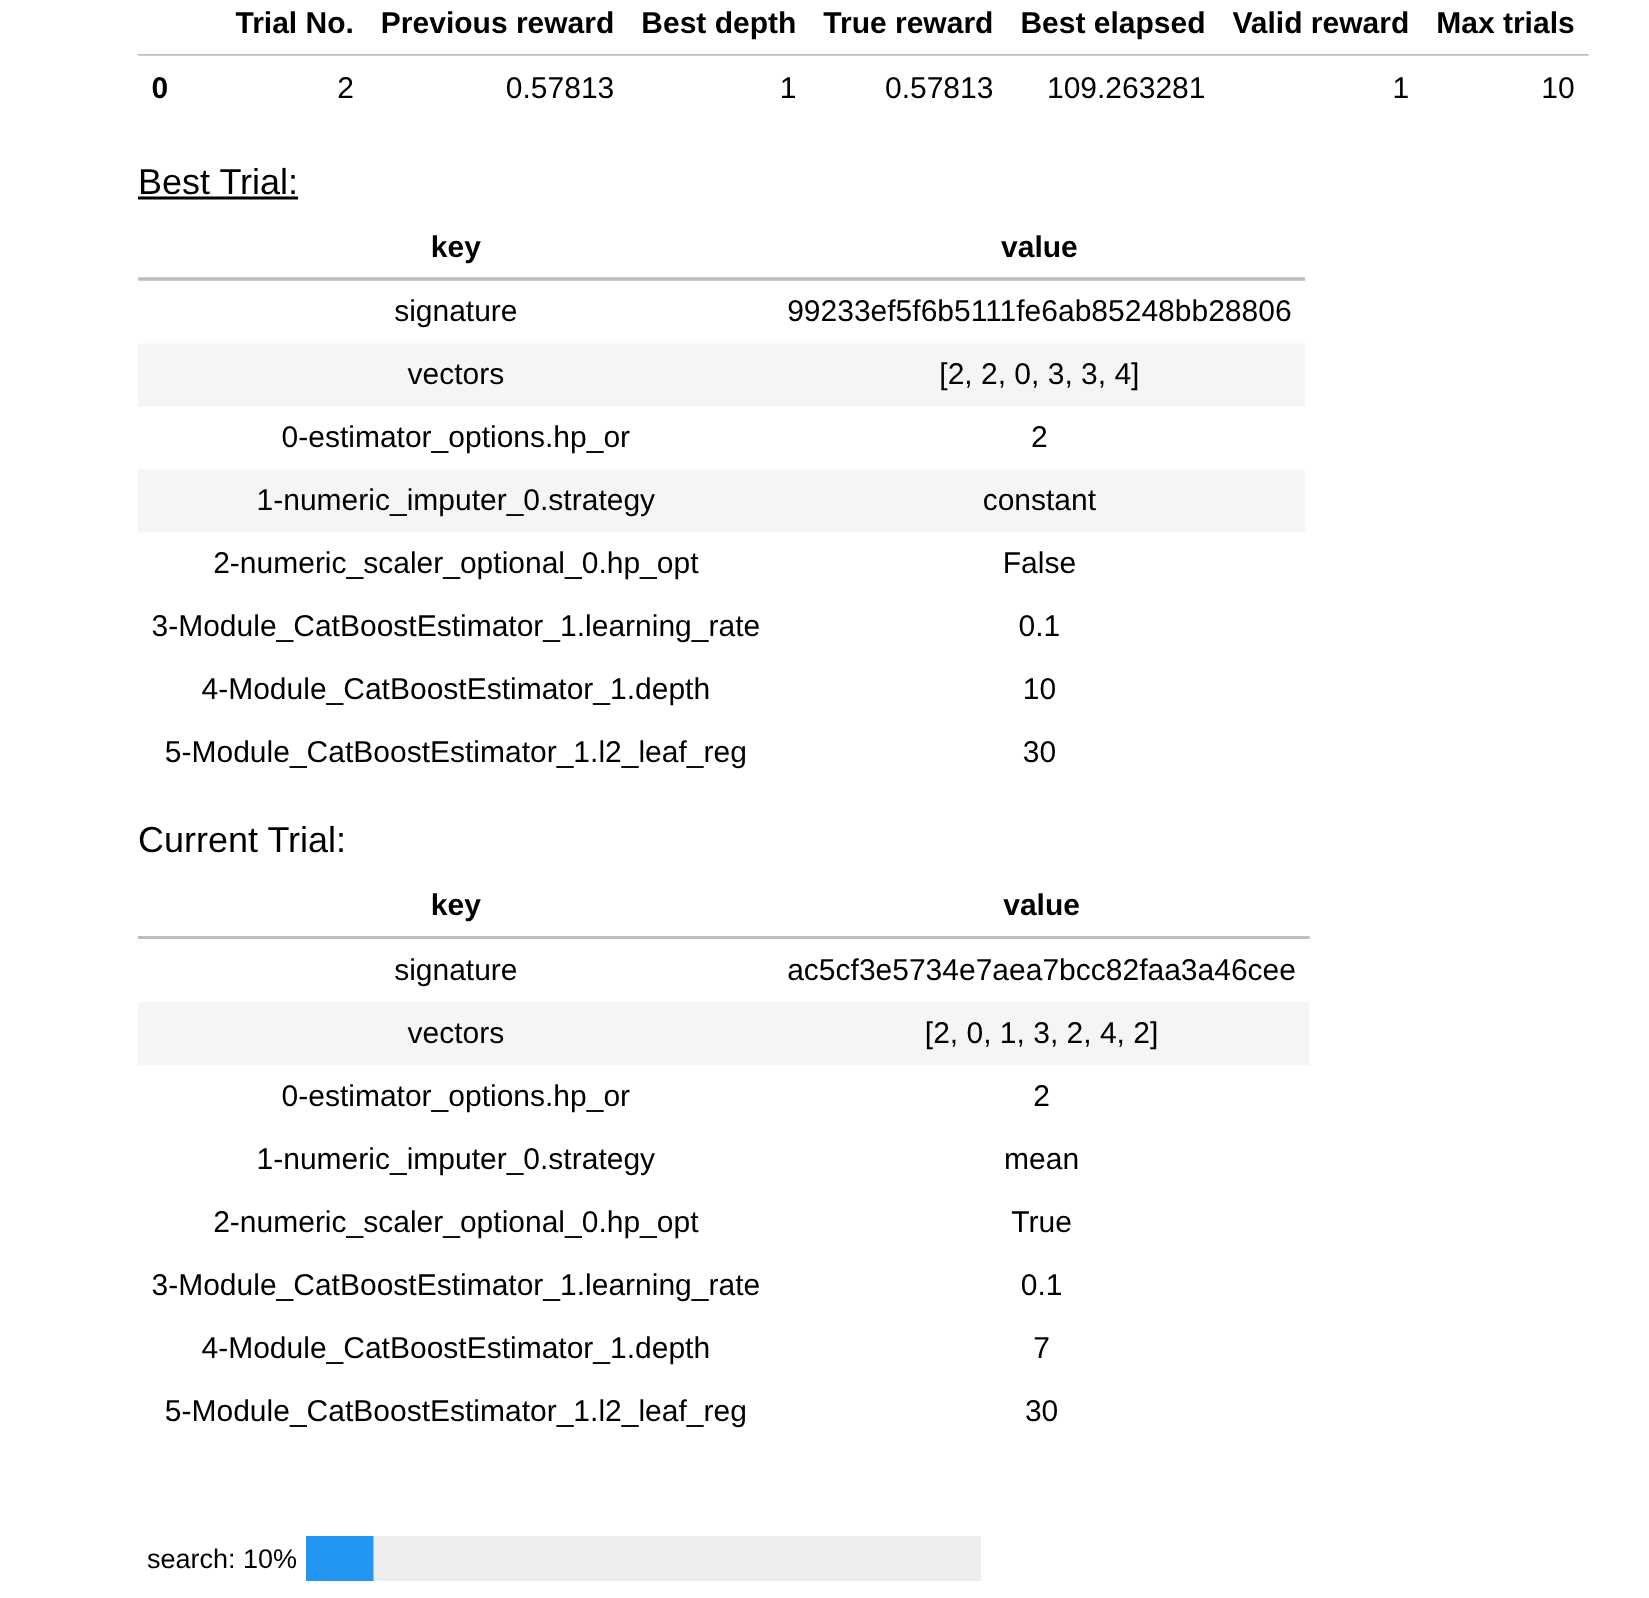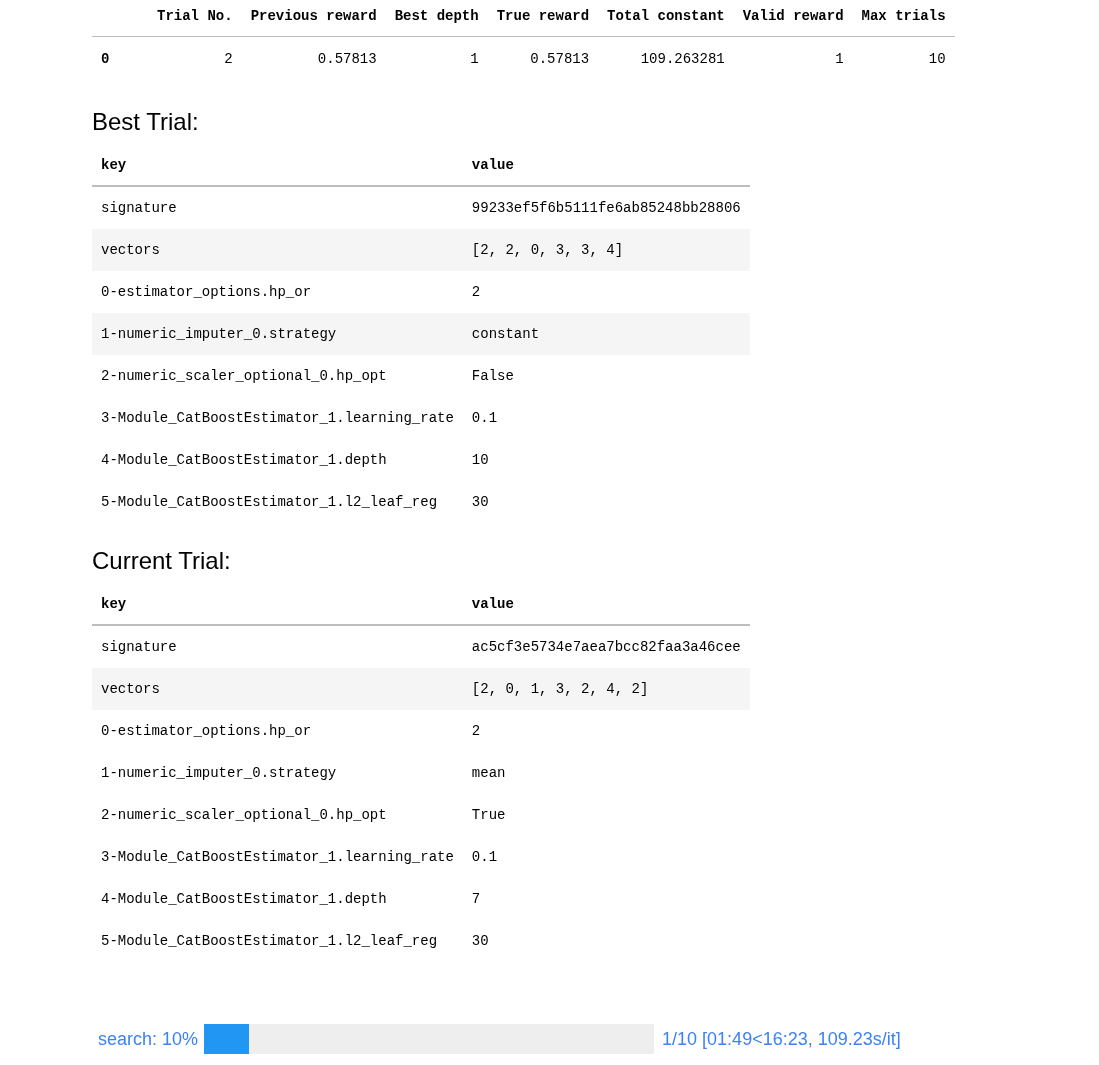--- a/index.html
+++ b/index.html
@@ -11,23 +11,22 @@
       width: 1099px;
       height: 1065px;
       position: relative;
       font-family: "Liberation Sans", "DejaVu Sans", sans-serif;
       color: #000000;
       overflow: hidden;
     }
     table {
       border-collapse: collapse;
       border-spacing: 0;
-      font-size: 14px;
+      font-size: 20px;
       color: #000;
-      font-family: Liberation Mono, monospace;
     }
     
     table.summary {
       position: absolute;
       left: 92px;
       top: 0;
     }
     table.summary th, table.summary td {
       text-align: right;
       padding: 0 9px;
@@ -54,21 +53,21 @@
       font-size: 24px;
       font-weight: normal;
       margin: 0;
       color: #000;
     }
     table.kv {
       position: absolute;
       left: 92px;
     }
     table.kv th, table.kv td {
-      text-align: left;
+      text-align: center;
       padding: 0 9px;
       white-space: nowrap;
       height: 42px;
       vertical-align: middle;
     }
     table.kv thead th {
       font-weight: bold;
       height: 40px;
       border-bottom: 2px solid #bdbdbd;
     }
@@ -77,21 +76,21 @@
     }
     
     .progress-row {
       position: absolute;
       left: 98px;
       top: 1024px;
       height: 30px;
       display: flex;
       align-items: center;
       font-size: 18px;
-      color: #3b82f6;
+      color: #000000;
     }
     .progress-label {
       margin-right: 6px;
     }
     .progress-track {
       width: 450px;
       height: 30px;
       background: #eeeeee;
       position: relative;
     }
@@ -110,40 +109,40 @@
 <body>
 
 <table class="summary">
   <thead>
     <tr>
       <th></th>
       <th>Trial No.</th>
       <th>Previous reward</th>
       <th>Best depth</th>
       <th>True reward</th>
-      <th>Total constant</th>
+      <th>Best elapsed</th>
       <th>Valid reward</th>
       <th>Max trials</th>
     </tr>
   </thead>
   <tbody>
     <tr>
       <th style="width:38px;padding-left:9px;">0</th>
       <td>2</td>
       <td>0.57813</td>
       <td>1</td>
       <td>0.57813</td>
       <td>109.263281</td>
       <td>1</td>
       <td>10</td>
     </tr>
   </tbody>
 </table>
 
-<h2 class="section-title" style="top:108px;">Best Trial:</h2>
+<h2 class="section-title" style="top:108px;text-decoration:underline;">Best Trial:</h2>
 <table class="kv" style="top:145px;">
   <thead>
     <tr>
       <th>key</th>
       <th>value</th>
     </tr>
   </thead>
   <tbody>
     <tr>
       <td>signature</td>
@@ -222,14 +221,13 @@
       <td>30</td>
     </tr>
   </tbody>
 </table>
 
 <div class="progress-row">
   <span class="progress-label">search: 10%</span>
   <div class="progress-track" style="background: rgb(238, 238, 238);">
     <div class="progress-fill" id="progress-fill" style="width: 10%; background: rgb(33, 150, 243);"></div>
   </div>
-  <span class="progress-stats">1/10 [01:49&lt;16:23, 109.23s/it]</span>
 </div>
 
 </body></html>

